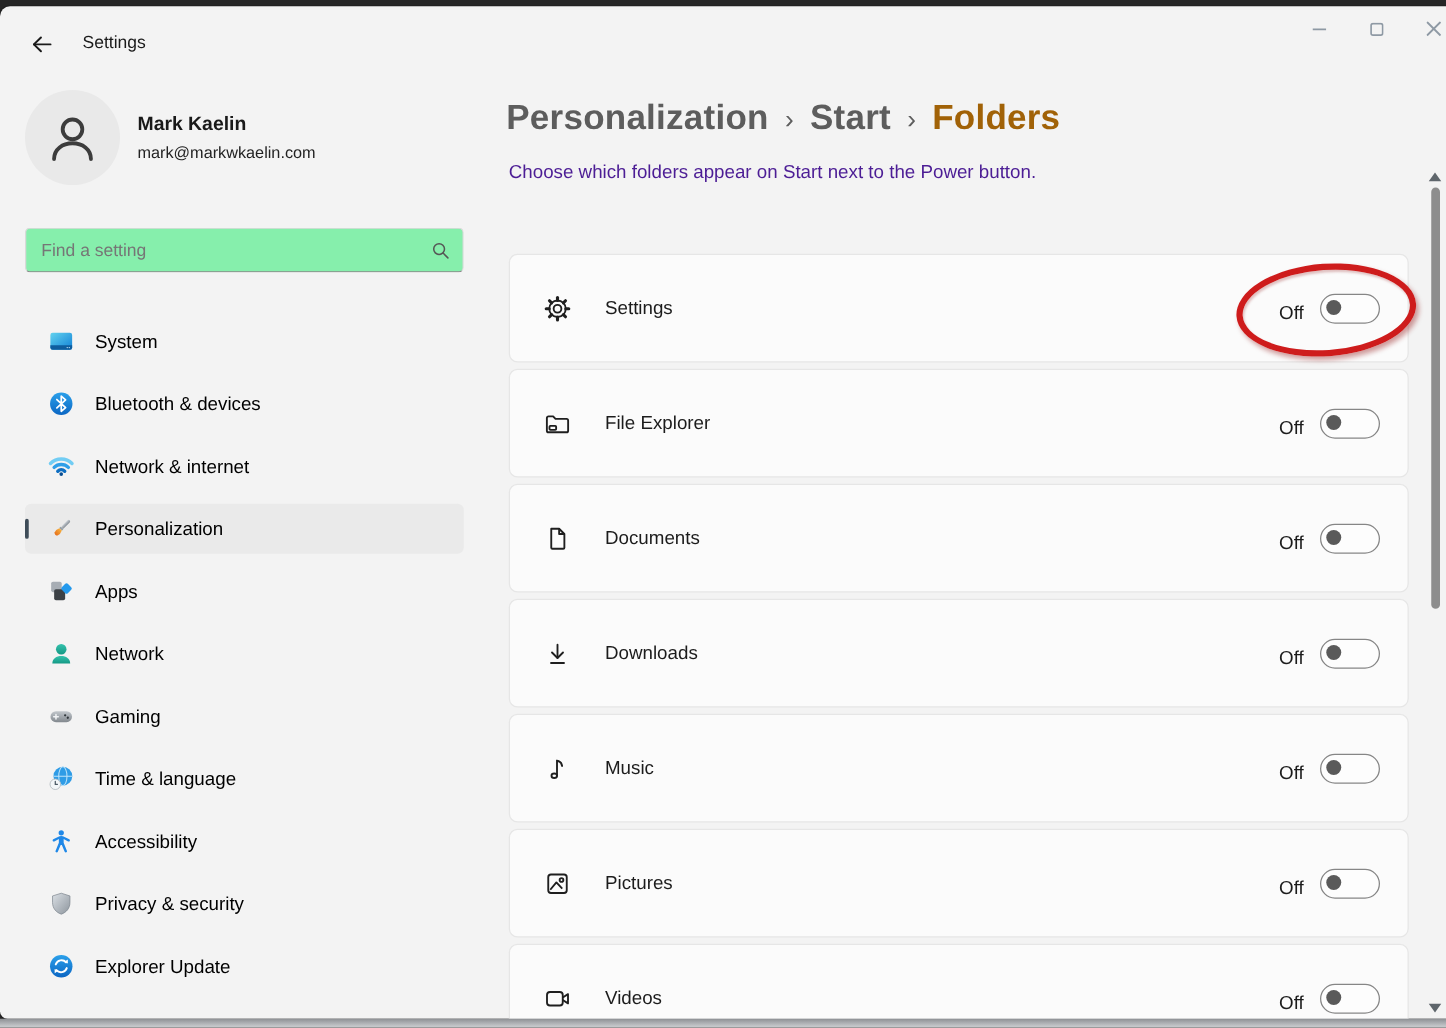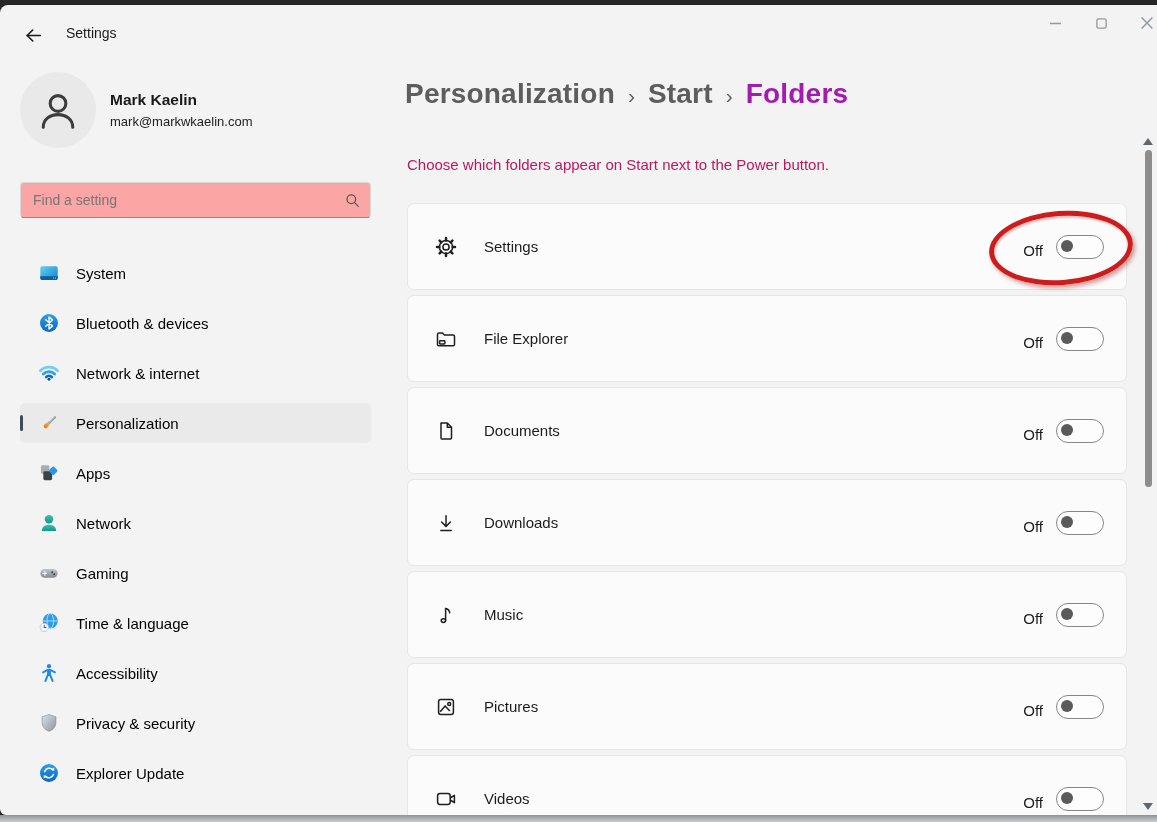--- a/index.html
+++ b/index.html
@@ -25,44 +25,44 @@
   .back-btn{position:absolute;left:18px;top:16px;width:30px;height:28px;display:flex;align-items:center;justify-content:center;border-radius:5px;cursor:pointer}
   .win-title{position:absolute;left:66px;top:20px;font-size:14px;color:#1a1a1a}
   .win-controls{position:absolute;right:2px;top:2px;display:flex}
   .wc{width:46px;height:32px;display:flex;align-items:center;justify-content:center;color:#8e99a4}
   
   .avatar{position:absolute;left:20px;top:67px;width:76px;height:76px;border-radius:50%;background:#e9e9e9;display:flex;align-items:center;justify-content:center}
   .profile-name{position:absolute;left:110px;top:86px;font-size:15.5px;font-weight:700;color:#191919}
   .profile-email{position:absolute;left:110px;top:109px;font-size:13px;color:#222}
   .search-box{
     position:absolute;left:20px;top:177px;width:351px;height:36px;box-sizing:border-box;
-    background:#fca5a5;border:1px solid #d9d9d9;border-bottom:1px solid #8a8a8a;border-radius:4px;
+    background:#86efac;border:1px solid #d9d9d9;border-bottom:1px solid #8a8a8a;border-radius:4px;
     display:flex;align-items:center;padding:0 10px;
   }
   .search-box input{flex:1;border:none;outline:none;font-size:14px;color:#1a1a1a;background:transparent;font-family:inherit}
   .search-box input::placeholder{color:#767676}
   .search-glyph{display:flex;align-items:center}
   .nav{position:absolute;left:20px;top:248px;width:351px}
   .nav-item{
     position:relative;height:40px;margin-bottom:10px;border-radius:5px;
     display:flex;align-items:center;cursor:pointer;
   }
   .nav-item.selected{background:#eaeaea}
   .nav-item.selected::before{
     content:"";position:absolute;left:0;top:12px;width:3px;height:16px;border-radius:2px;
     background:var(--accent_bar,#3e4c58);
   }
   .nav-icon{width:22px;height:22px;margin-left:18px;display:flex;align-items:center;justify-content:center}
   .nav-label{margin-left:16px;font-size:15px;color:#000000}
   
   .breadcrumb{position:absolute;left:405px;top:73px;display:flex;align-items:center;gap:13px}
   .crumb{font-size:28px;font-weight:700;color:#5d5d5d;letter-spacing:.2px}
-  .crumb.current{color:#a21caf}
+  .crumb.current{color:#a16207}
   .crumb-sep{font-size:21px;color:#5d5d5d;padding-top:3px}
-  .page-desc{position:absolute;left:407px;top:151px;font-size:15px;color:#be185d}
+  .page-desc{position:absolute;left:407px;top:124px;font-size:15px;color:#4c1d95}
   .card{
     position:absolute;left:407px;width:720px;height:87px;box-sizing:border-box;
     background:var(--card_bg,#fbfbfb);border:1px solid #e6e6e6;border-radius:7px;
     display:flex;align-items:center;
   }
   .row-icon{width:24px;height:24px;margin-left:26px;display:flex;align-items:center;justify-content:center}
   .row-label{margin-left:26px;font-size:15px;color:#1c1c1c}
   .row-right{margin-left:auto;margin-right:22px;display:flex;align-items:flex-end;gap:13px}
   .toggle-state{font-size:15px;color:#1c1c1c}
   .toggle{width:46px;height:22px;border:1px solid #868686;border-radius:12px;background:#fdfdfd;position:relative;cursor:pointer}

